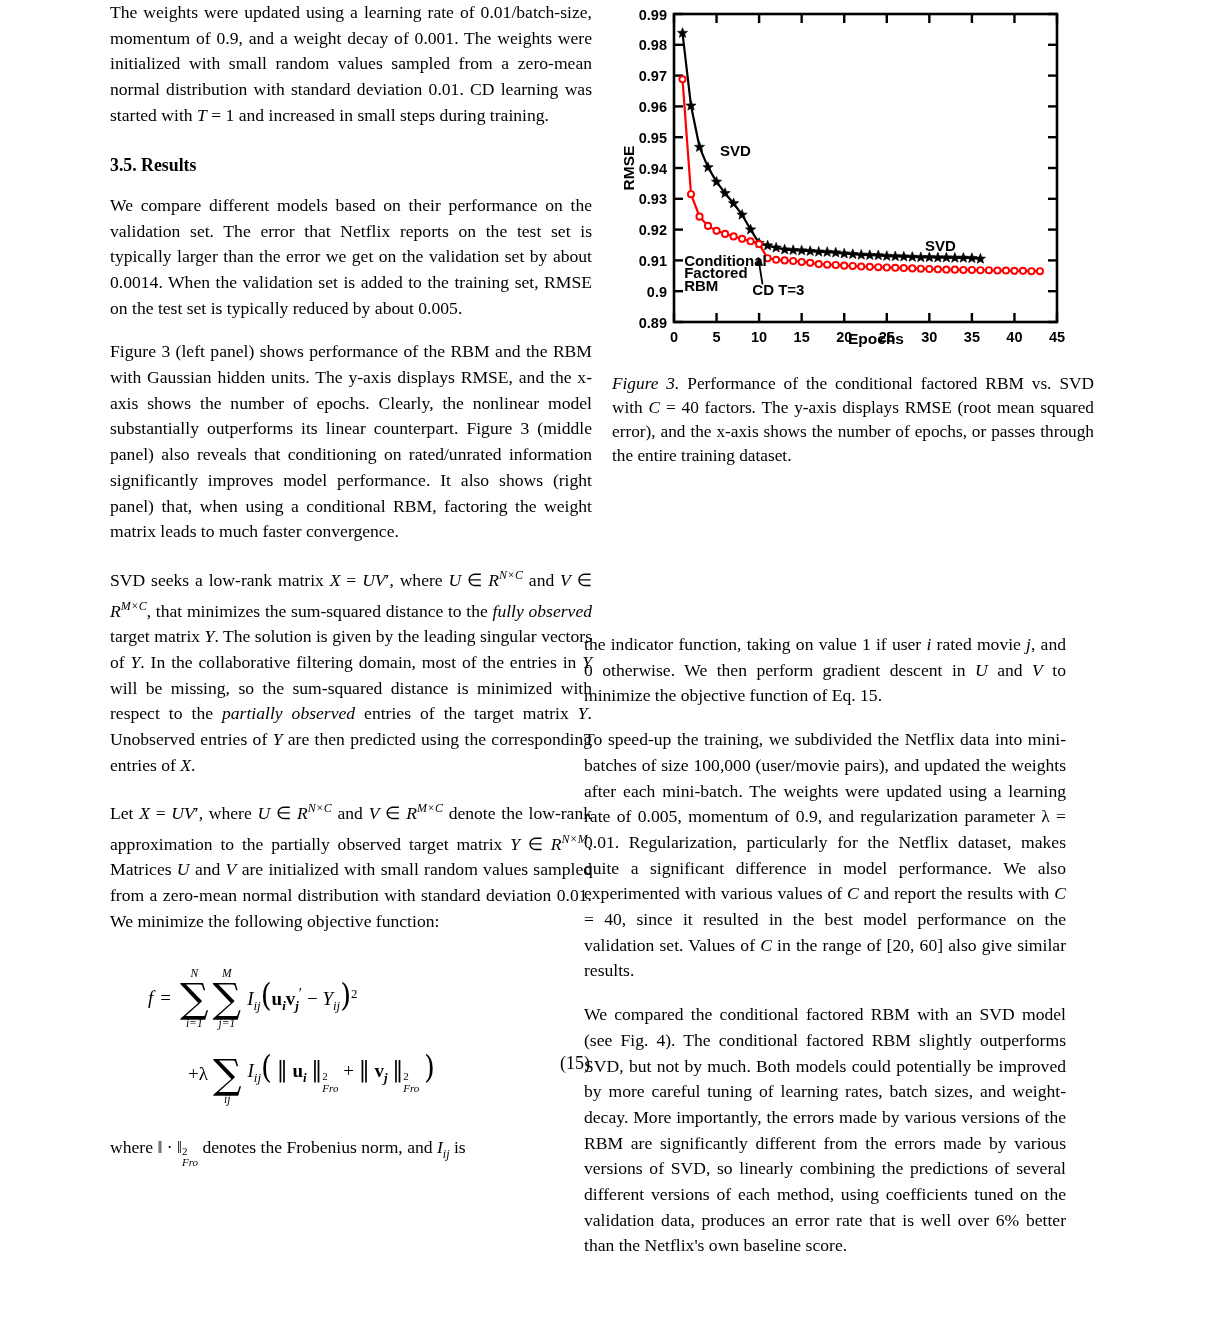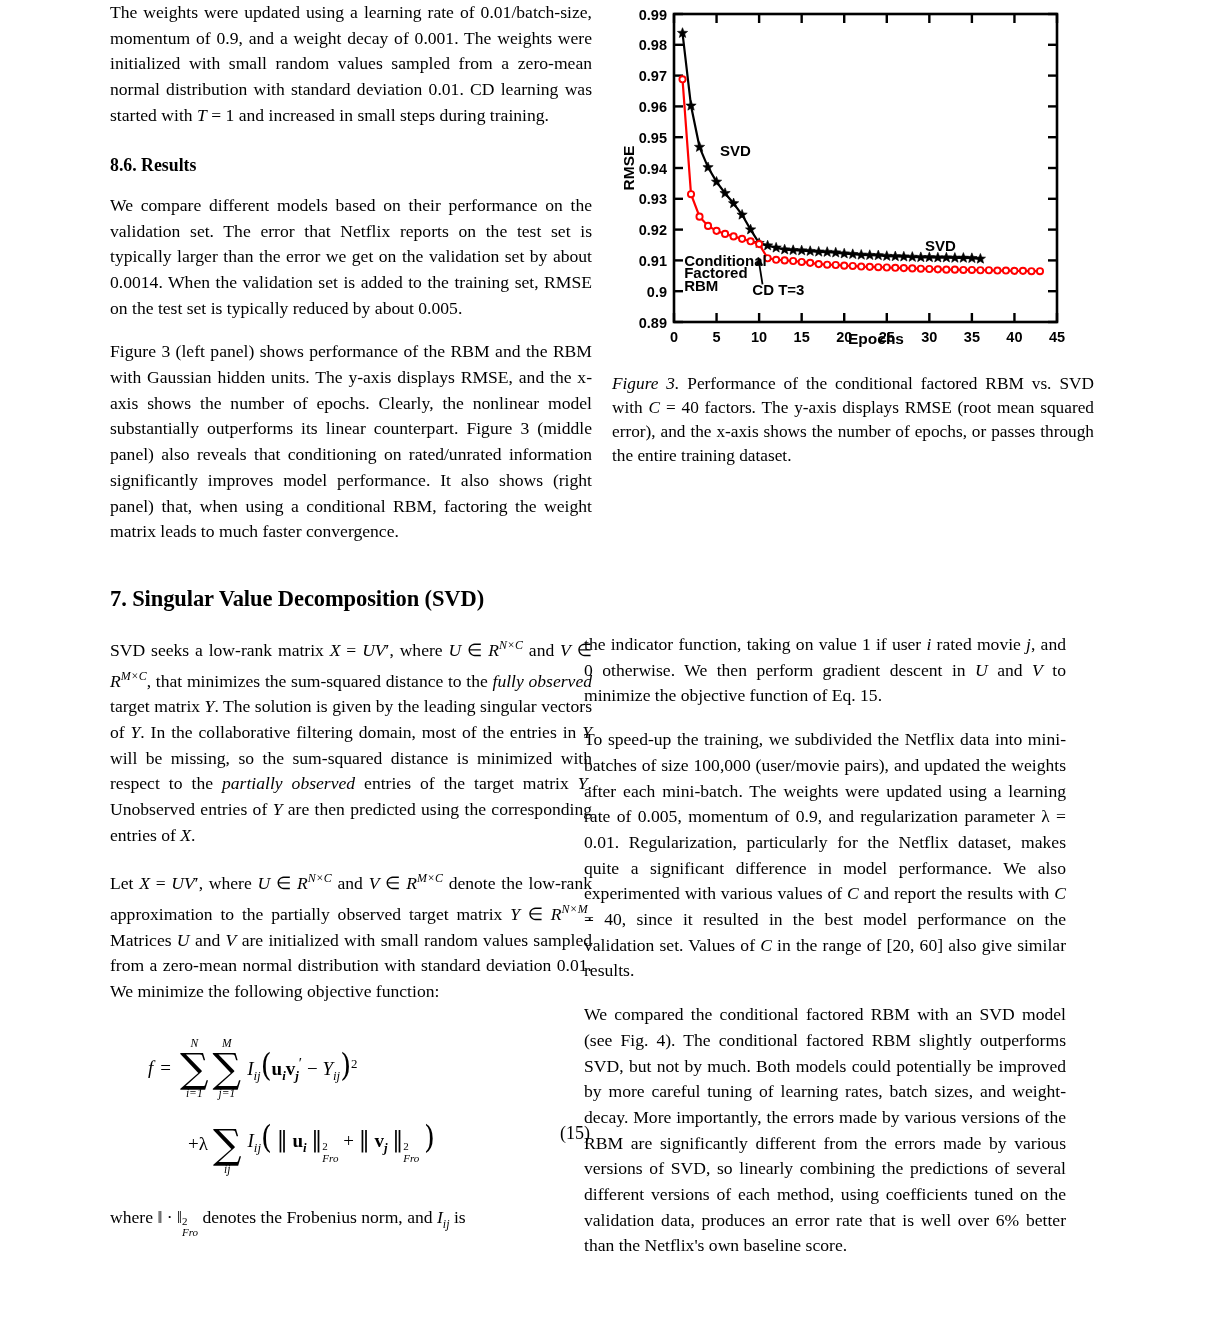--- a/index.html
+++ b/index.html
@@ -155,27 +155,26 @@
 </style>
 </head>
 <body>
 
 <div class="page">
 
   <div class="col col-left">
 
     <p class="body-text">The weights were updated using a learning rate of 0.01/batch-size, momentum of 0.9, and a weight decay of 0.001. The weights were initialized with small random values sampled from a zero-mean normal distribution with standard deviation 0.01. CD learning was started with <span class="mi">T</span> = 1 and increased in small steps during training.</p>
 
-    <h3 class="sec-head">8.6. Results</h3>
+    <h3 class="sec-head">3.5. Results</h3>
 
     <p class="body-text">We compare different models based on their performance on the validation set. The error that Netflix reports on the test set is typically larger than the error we get on the validation set by about 0.0014. When the validation set is added to the training set, RMSE on the test set is typically reduced by about 0.005.</p>
 
     <p class="body-text">Figure 3 (left panel) shows performance of the RBM and the RBM with Gaussian hidden units. The y-axis displays RMSE, and the x-axis shows the number of epochs. Clearly, the nonlinear model substantially outperforms its linear counterpart. Figure 3 (middle panel) also reveals that conditioning on rated/unrated information significantly improves model performance. It also shows (right panel) that, when using a conditional RBM, factoring the weight matrix leads to much faster convergence.</p>
 
-    <h2 class="sec-head-big">7. Singular Value Decomposition (SVD)</h2>
 
     <p class="body-text">SVD seeks a low-rank matrix <span class="mi">X</span> = <span class="mi">UV</span>′, where <span class="mi">U</span> ∈ <span class="mi">R</span><span class="sup">N×C</span> and <span class="mi">V</span> ∈ <span class="mi">R</span><span class="sup">M×C</span>, that minimizes the sum-squared distance to the <em>fully observed</em> target matrix <span class="mi">Y</span>. The solution is given by the leading singular vectors of <span class="mi">Y</span>. In the collaborative filtering domain, most of the entries in <span class="mi">Y</span> will be missing, so the sum-squared distance is minimized with respect to the <em>partially observed</em> entries of the target matrix <span class="mi">Y</span>. Unobserved entries of <span class="mi">Y</span> are then predicted using the corresponding entries of <span class="mi">X</span>.</p>
 
     <p class="body-text">Let <span class="mi">X</span> = <span class="mi">UV</span>′, where <span class="mi">U</span> ∈ <span class="mi">R</span><span class="sup">N×C</span> and <span class="mi">V</span> ∈ <span class="mi">R</span><span class="sup">M×C</span> denote the low-rank approximation to the partially observed target matrix <span class="mi">Y</span> ∈ <span class="mi">R</span><span class="sup">N×M</span>. Matrices <span class="mi">U</span> and <span class="mi">V</span> are initialized with small random values sampled from a zero-mean normal distribution with standard deviation 0.01. We minimize the following objective function:</p>
 
     <div class="equation-block">
       <div class="eq-line1">
         <span class="mi" style="margin-right:7px;">f</span>
           <span style="margin-right:7px;">=</span>
         <span class="bigsum">

